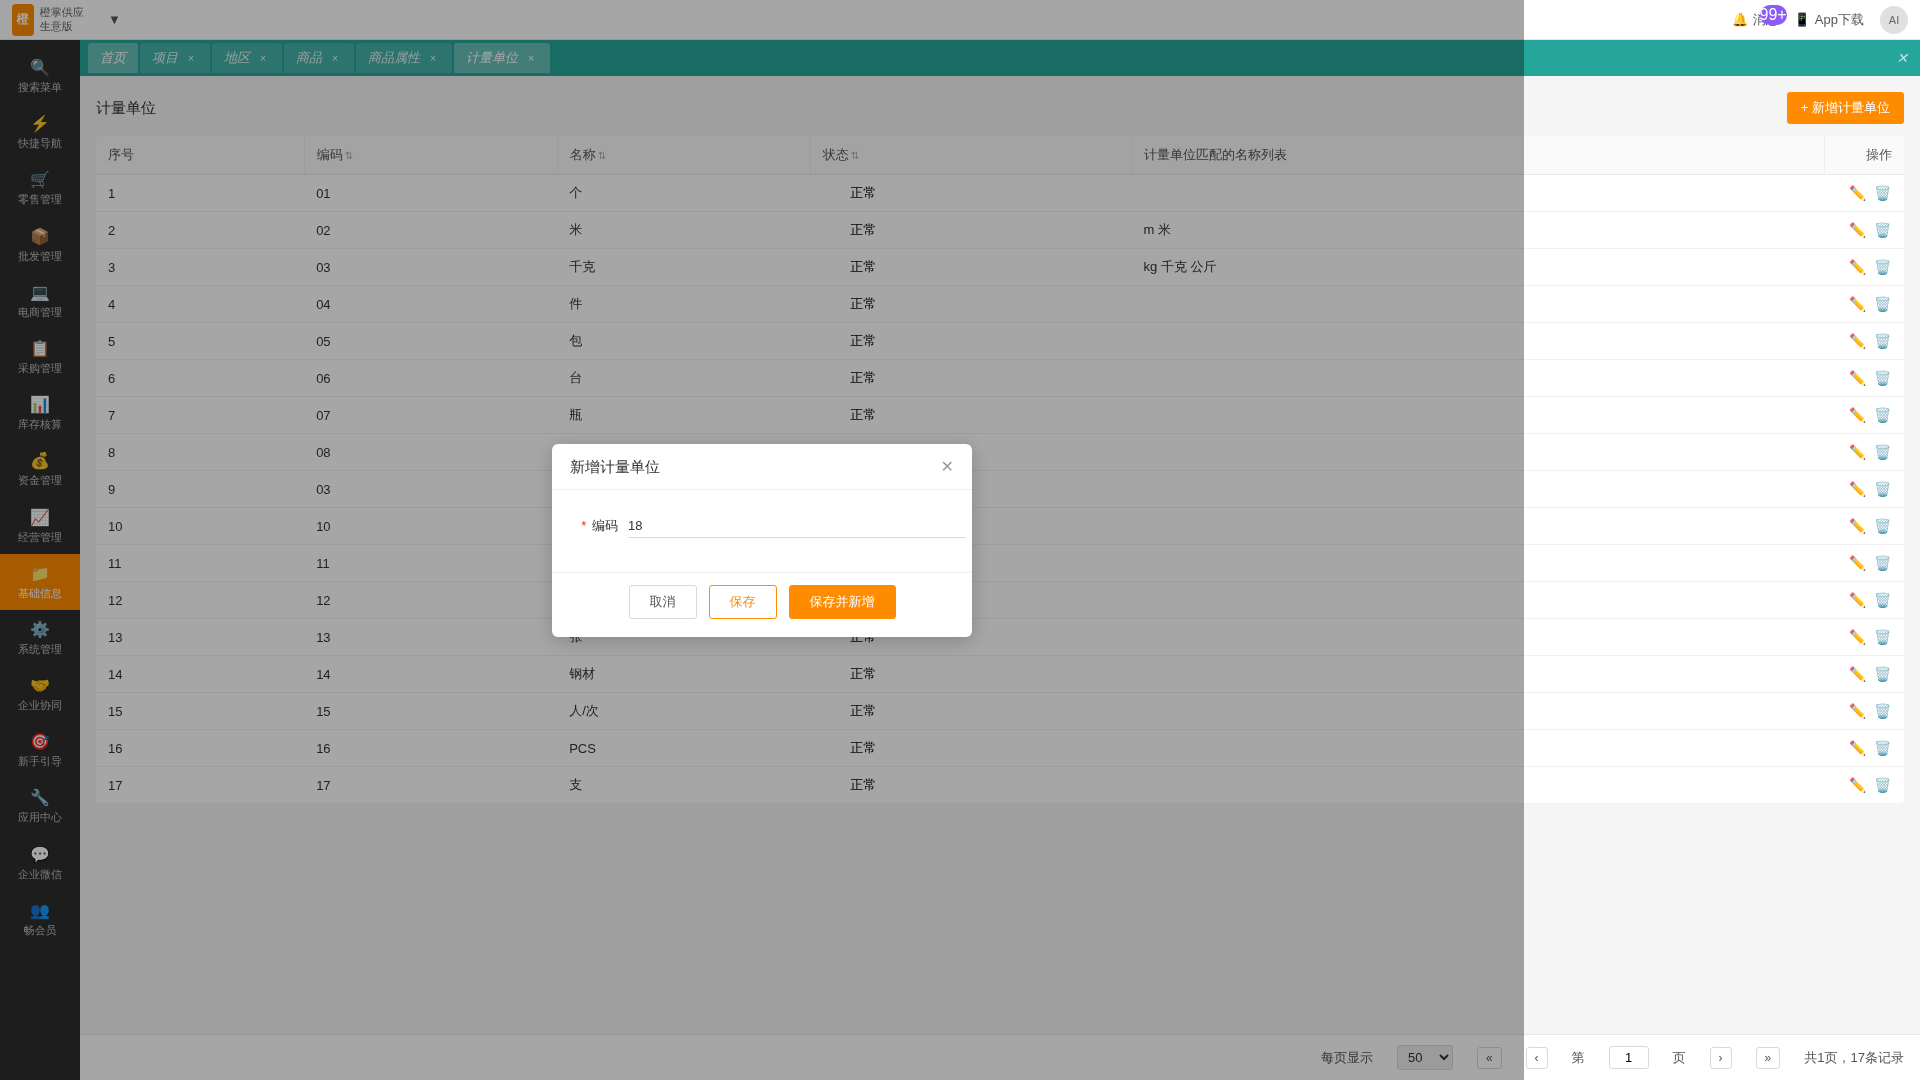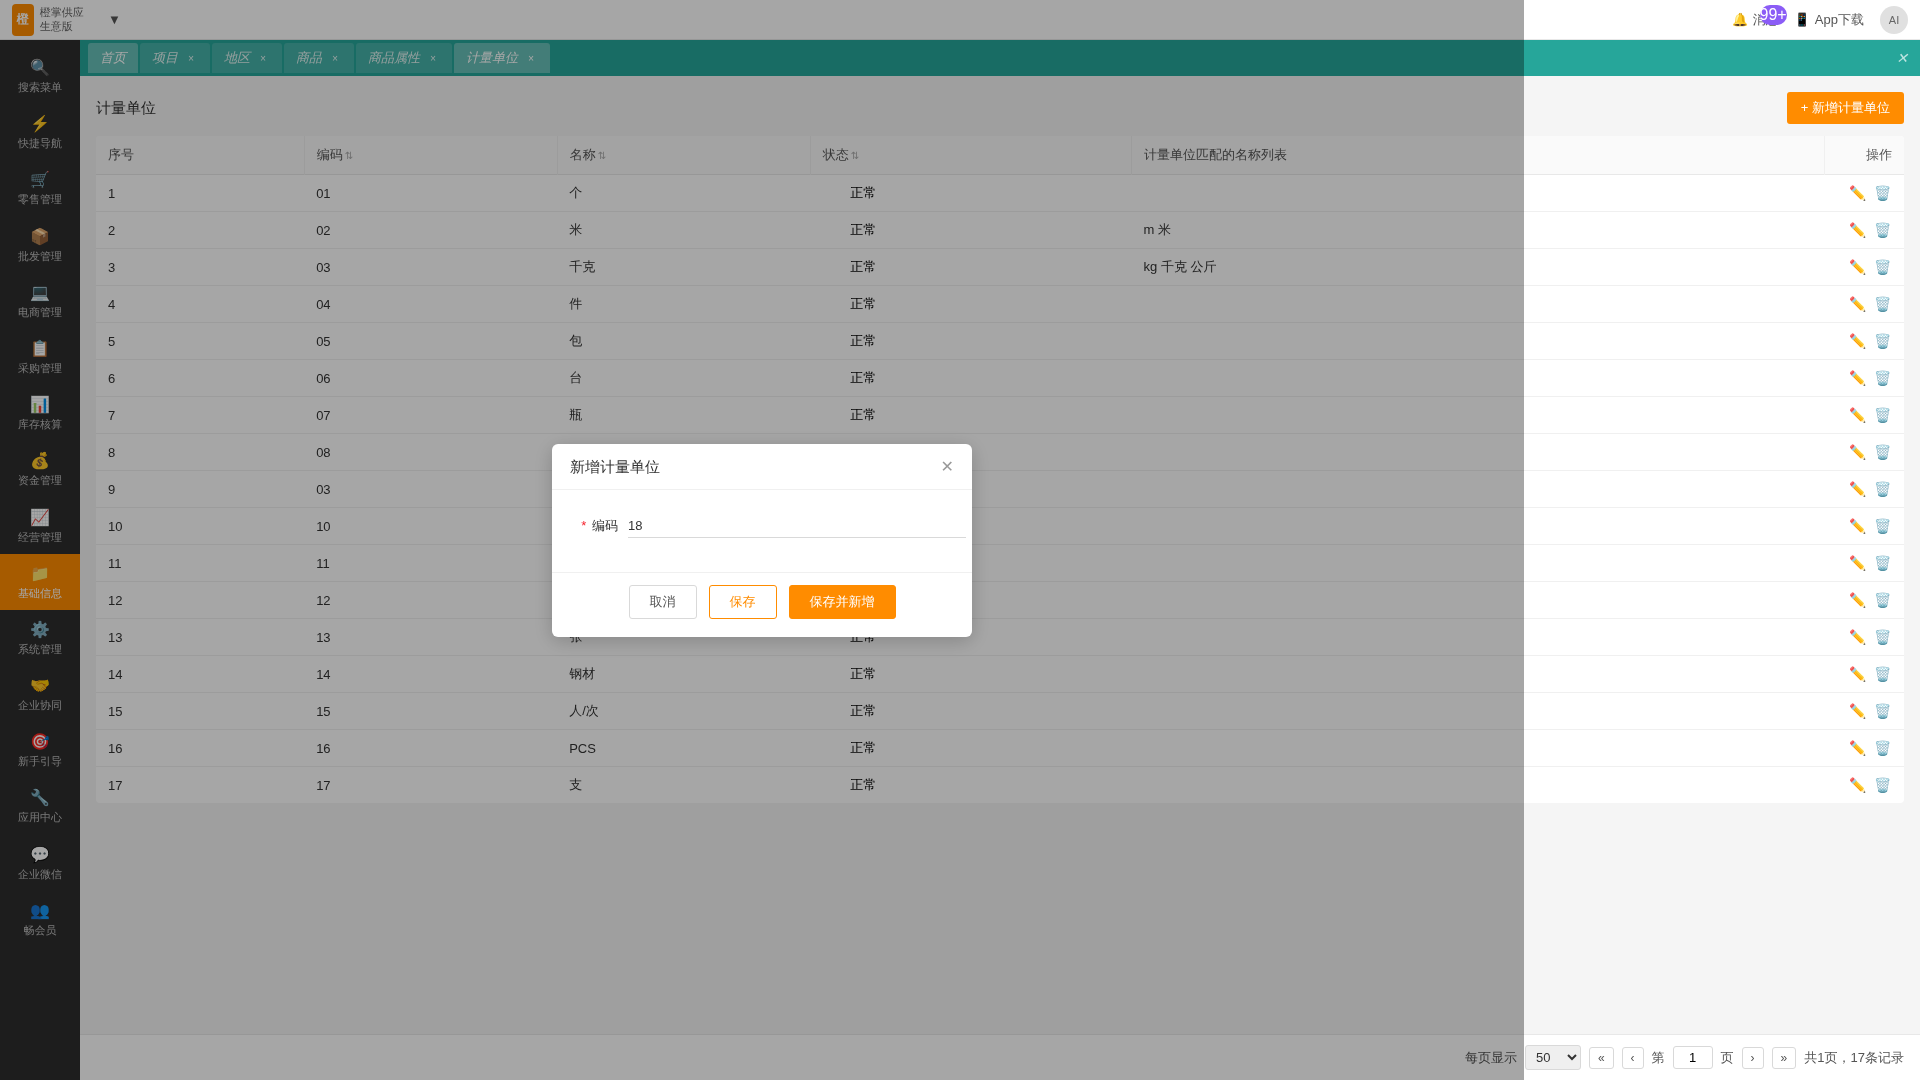--- a/index.html
+++ b/index.html
@@ -50,21 +50,21 @@
     .data-table th { padding: 10px 12px; text-align: left; font-weight: 500; color: #555; font-size: 13px; border-right: 1px solid #f0f0f0; white-space: nowrap; }
     .data-table th:last-child { border-right: none; }
     .data-table td { padding: 9px 12px; border-bottom: 1px solid #f0f0f0; font-size: 13px; color: #333; }
     .data-table tr:last-child td { border-bottom: none; }
     .status-normal { color: #000000; margin-left: 28px; }
     .action-btns { display: flex; gap: 8px; align-items: center; }
     .action-btn { color: #999; cursor: pointer; font-size: 14px; }
     .sort-icon { color: #aaa; font-size: 10px; margin-left: 2px; }
 
     
-    .pagination-bar { background: #fff; border-top: 1px solid #e8e8e8; padding: 10px 16px; display: flex; align-items: center; justify-content: flex-end; gap: 8px; font-size: 13px; color: #555; }
+    .pagination-bar { background: #fff; border-top: 1px solid #e8e8e8; padding: 10px 16px; display: flex; align-items: center; justify-content: flex-end; gap: 24px; font-size: 13px; color: #555; }
     .page-size-select { border: 1px solid #d9d9d9; border-radius: 3px; padding: 3px 6px; font-size: 13px; color: #333; }
     .page-nav-btn { border: 1px solid #d9d9d9; background: #fff; padding: 3px 8px; border-radius: 3px; cursor: pointer; color: #555; font-size: 12px; }
     .page-input { border: 1px solid #d9d9d9; border-radius: 3px; padding: 3px 6px; width: 40px; text-align: center; font-size: 13px; }
 
     
     .modal-overlay { position: fixed; top: 0; left: 0; width: 1524px; height: 1080px; background: rgba(0,0,0,0.35); display: flex; align-items: center; justify-content: center; z-index: 1000; }
     .modal { background: #fff; border-radius: 6px; width: 420px; box-shadow: 0 4px 20px rgba(0,0,0,0.2); }
     .modal-header { display: flex; align-items: center; justify-content: space-between; padding: 14px 18px 12px; border-bottom: 1px solid #f0f0f0; }
     .modal-title { font-size: 15px; font-weight: 500; color: #333; }
     .modal-close { cursor: pointer; color: #999; font-size: 16px; line-height: 1; }

